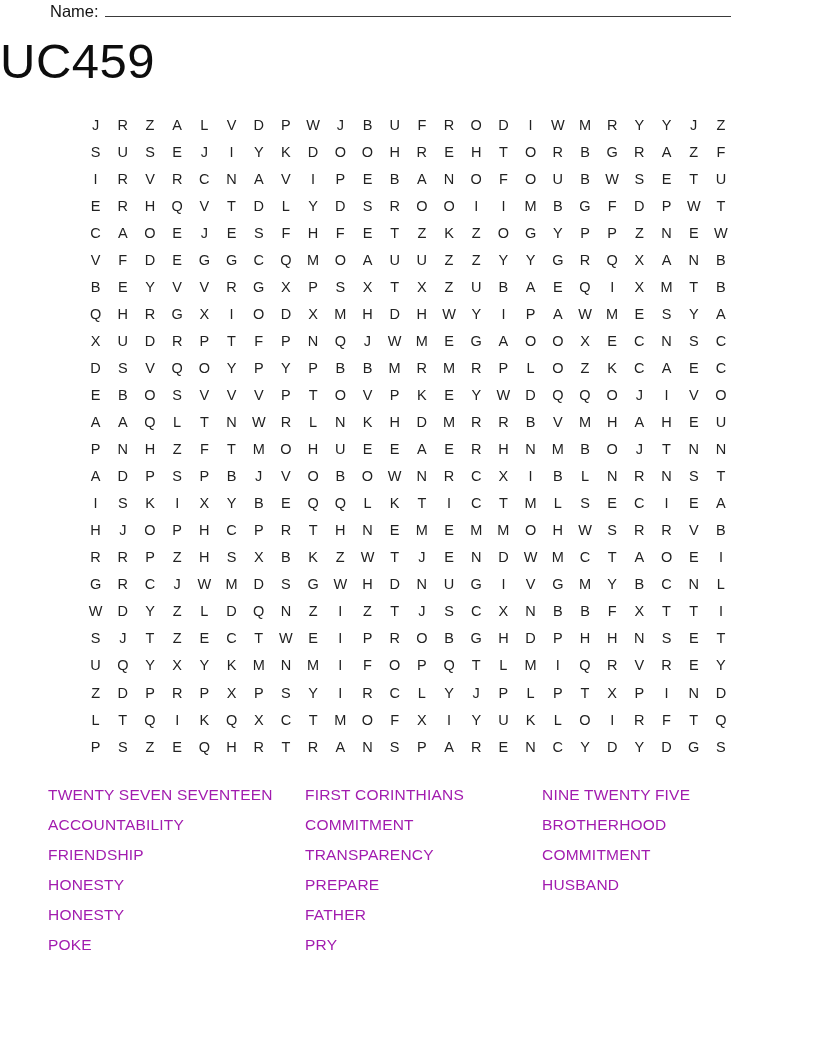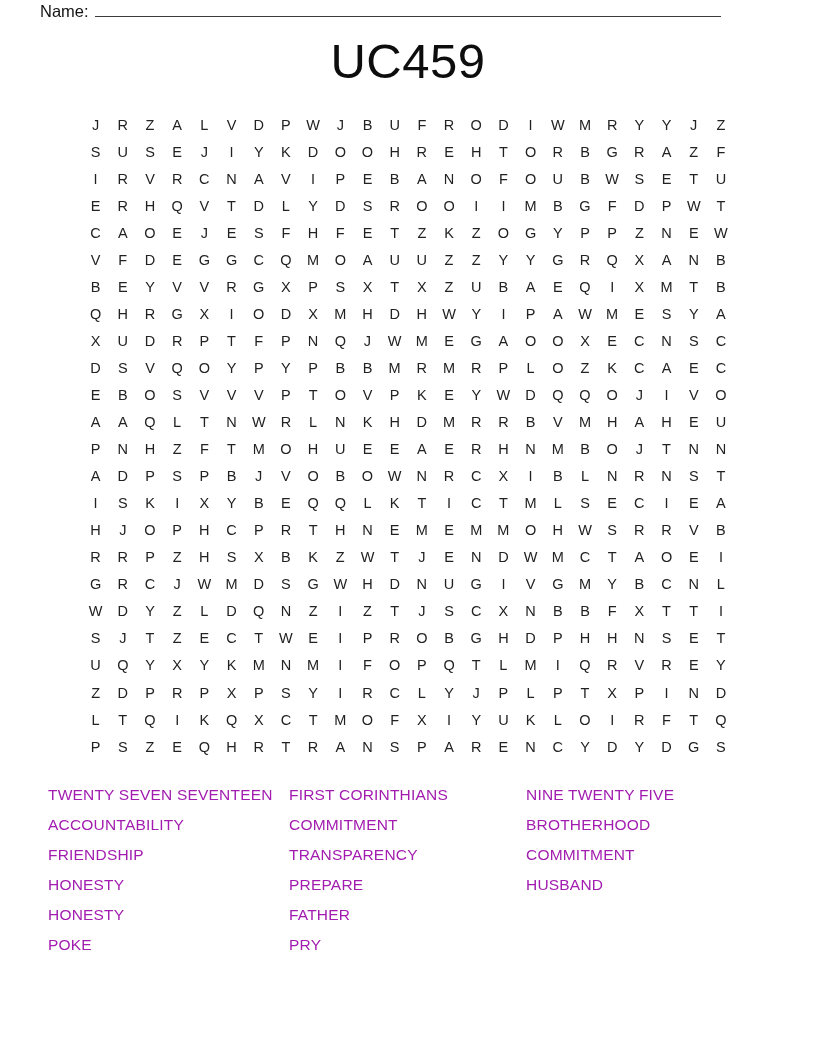--- a/index.html
+++ b/index.html
@@ -1,45 +1,45 @@
 <!DOCTYPE html>
 <html><head>
 <meta charset="utf-8">
 <style>
   html,body { margin:0; padding:0; background:#e8e8e8; }
   .page {
     position:relative; width:816px; height:1056px; background:#ffffff;
     font-family:"Liberation Sans","DejaVu Sans",sans-serif; color:#111;
     overflow:hidden; margin:0 auto;
   }
-  .name-row { position:absolute; left:40px; top:2px; font-size:16.5px; color:#141414; white-space:nowrap; }
+  .name-row { position:absolute; left:50px; top:2px; font-size:16.5px; color:#141414; white-space:nowrap; }
   .name-line {
     display:inline-block; width:626px; height:14px; margin-left:6px;
     border-bottom:1.6px solid #3a3a3a; vertical-align:baseline;
   }
   .title {
     position:absolute; top:33px; left:0; width:100%; margin:0;
-    text-align:center; font-size:49px; font-weight:500; letter-spacing:0.5px; color:#0d0d0d;
+    font-size:49px; font-weight:500; letter-spacing:0.5px; color:#0d0d0d;
   }
   .grid {
     position:absolute; left:82px; top:111px;
     display:grid; grid-template-columns:repeat(24,27.2px); grid-auto-rows:27.05px;
   }
   .cell {
     display:flex; align-items:center; justify-content:center;
     font-size:14.5px; font-weight:500; color:#222222;
   }
   .words { position:absolute; left:48px; top:780px; width:722px; display:flex; }
   .word-col { list-style:none; margin:0; padding:0; }
   .word-col li {
     font-size:15.5px; font-weight:500; letter-spacing:0.2px; line-height:30px;
     white-space:nowrap; color:#a21caf;
   }
   .word-col:nth-child(1) { width:241px; }
-  .word-col:nth-child(2) { width:237px; }
+  .word-col:nth-child(2) { width:237px;margin-left:16px; }
   .word-col:nth-child(3) { flex:1; }
 </style>
 </head>
 <body>
 
 <div class="page">
 
   <div class="name-row">
     <span>Name:</span><span class="name-line"></span>
   </div>

